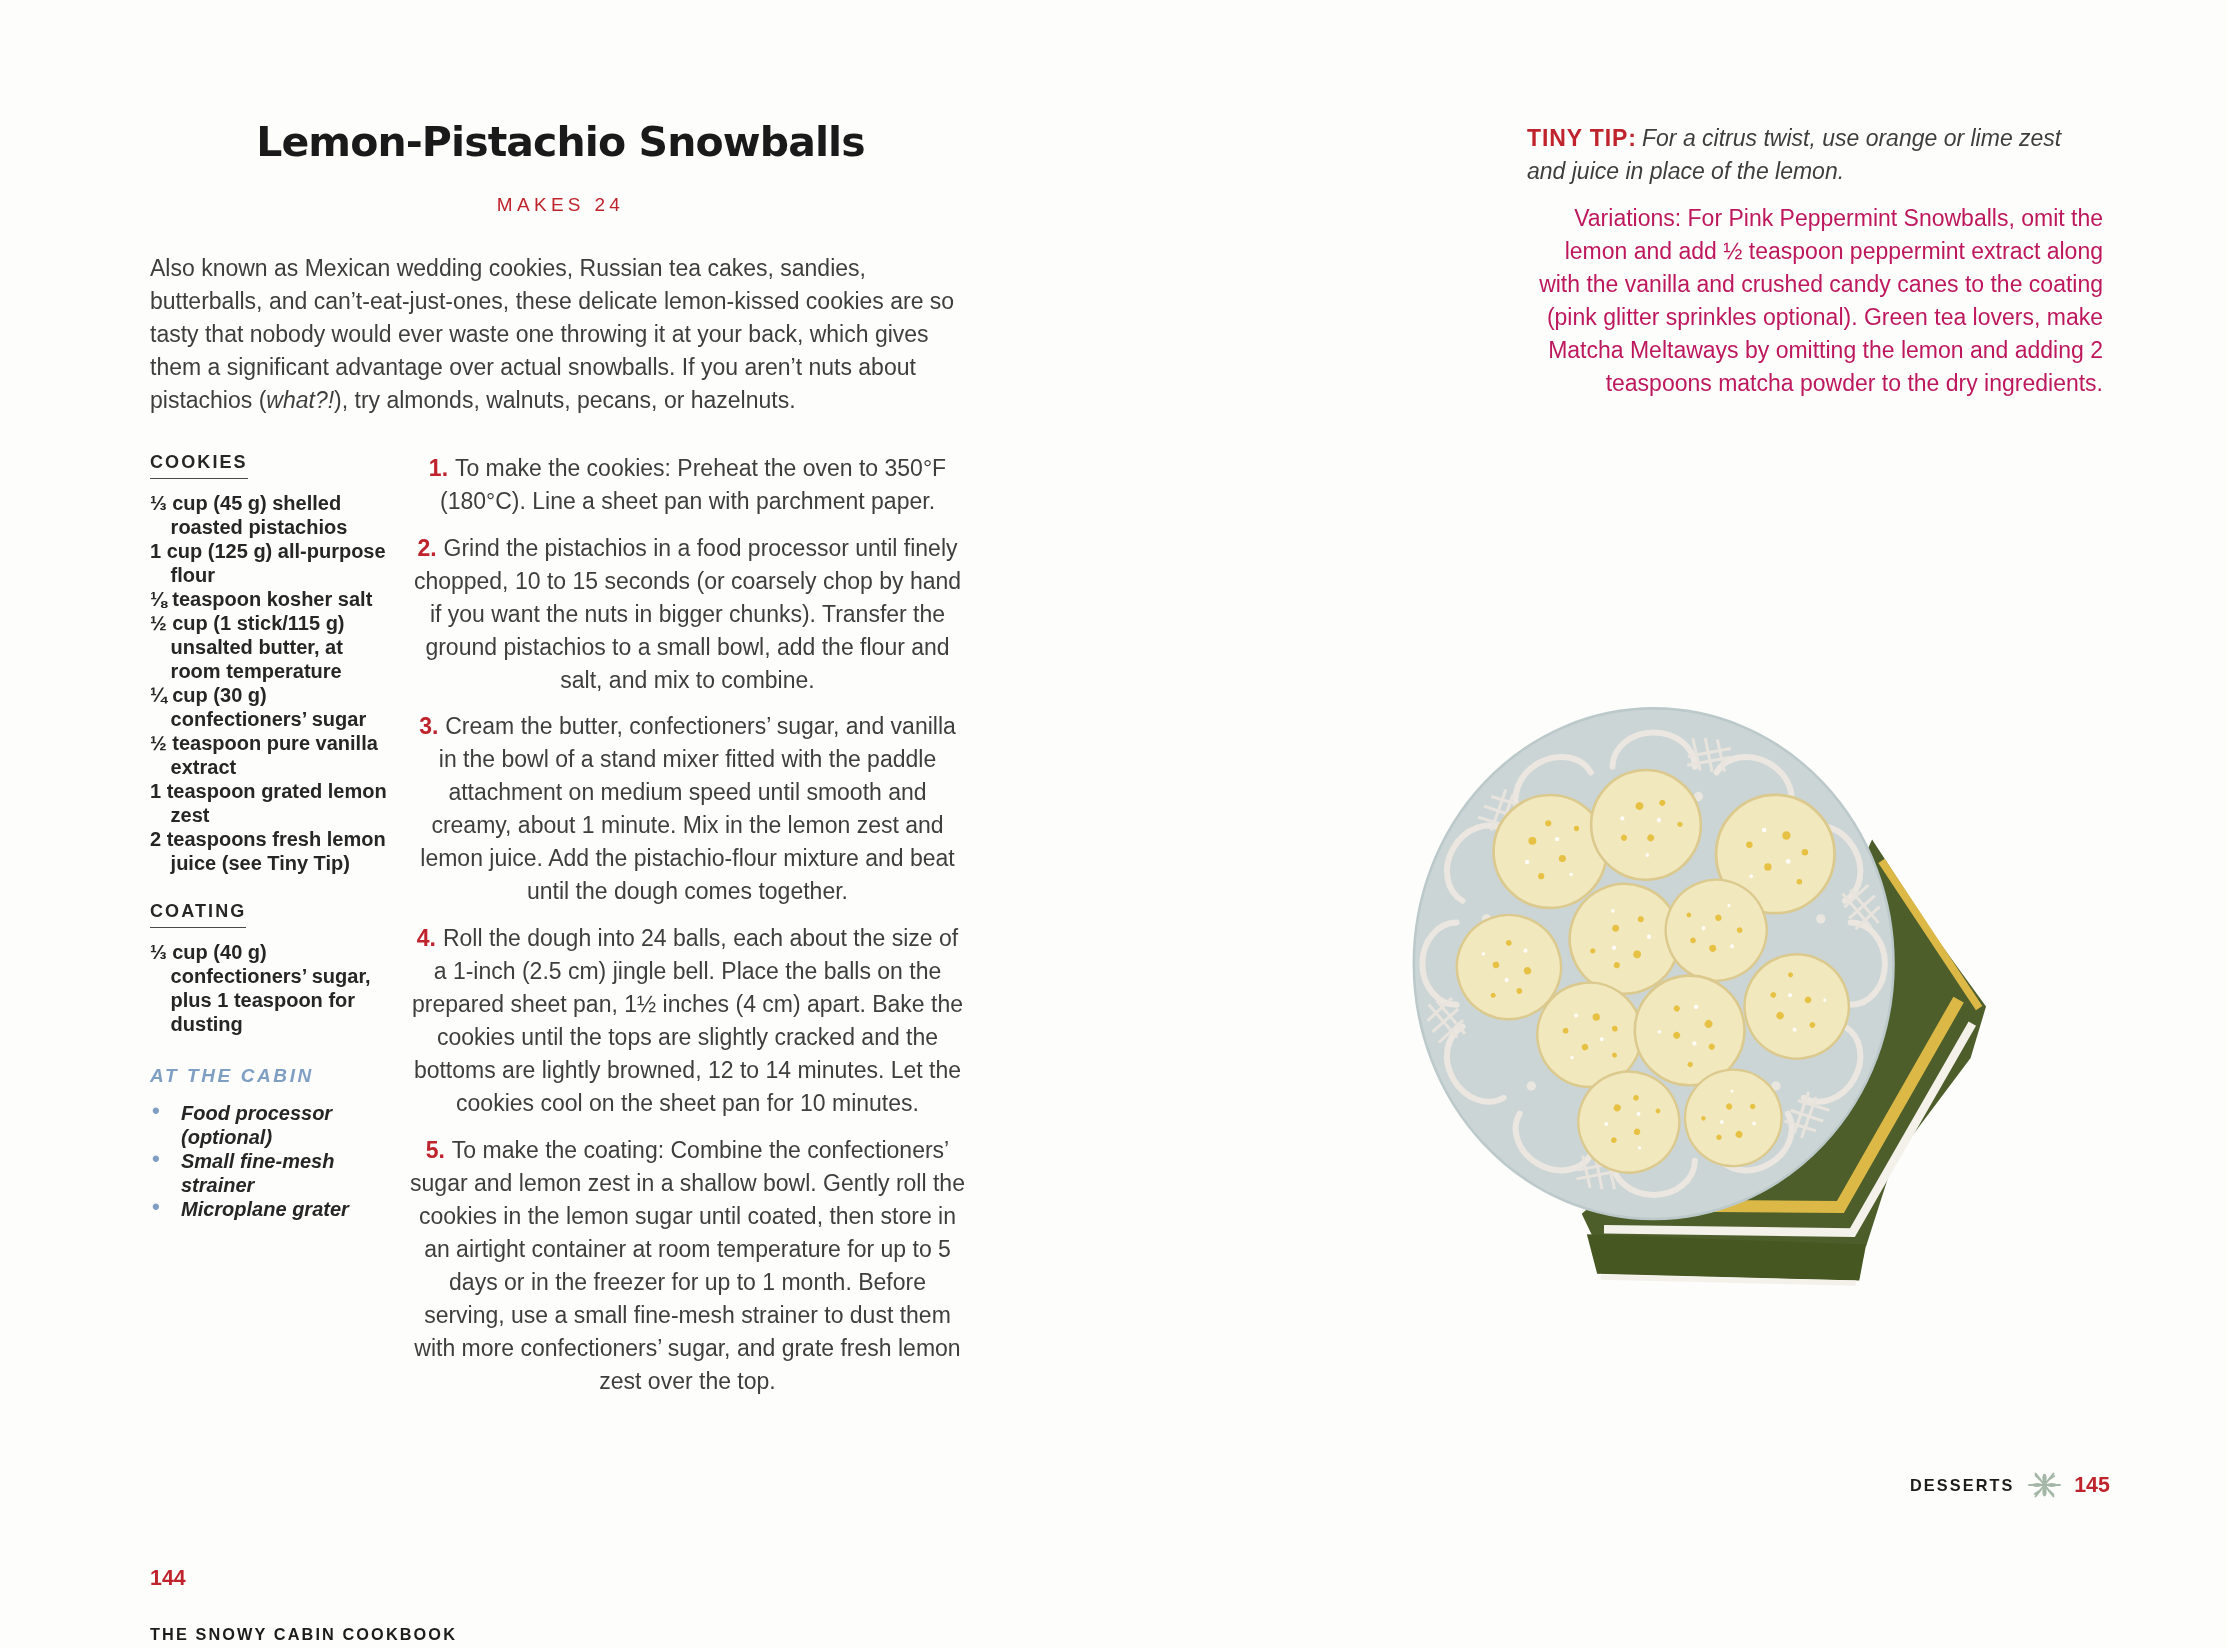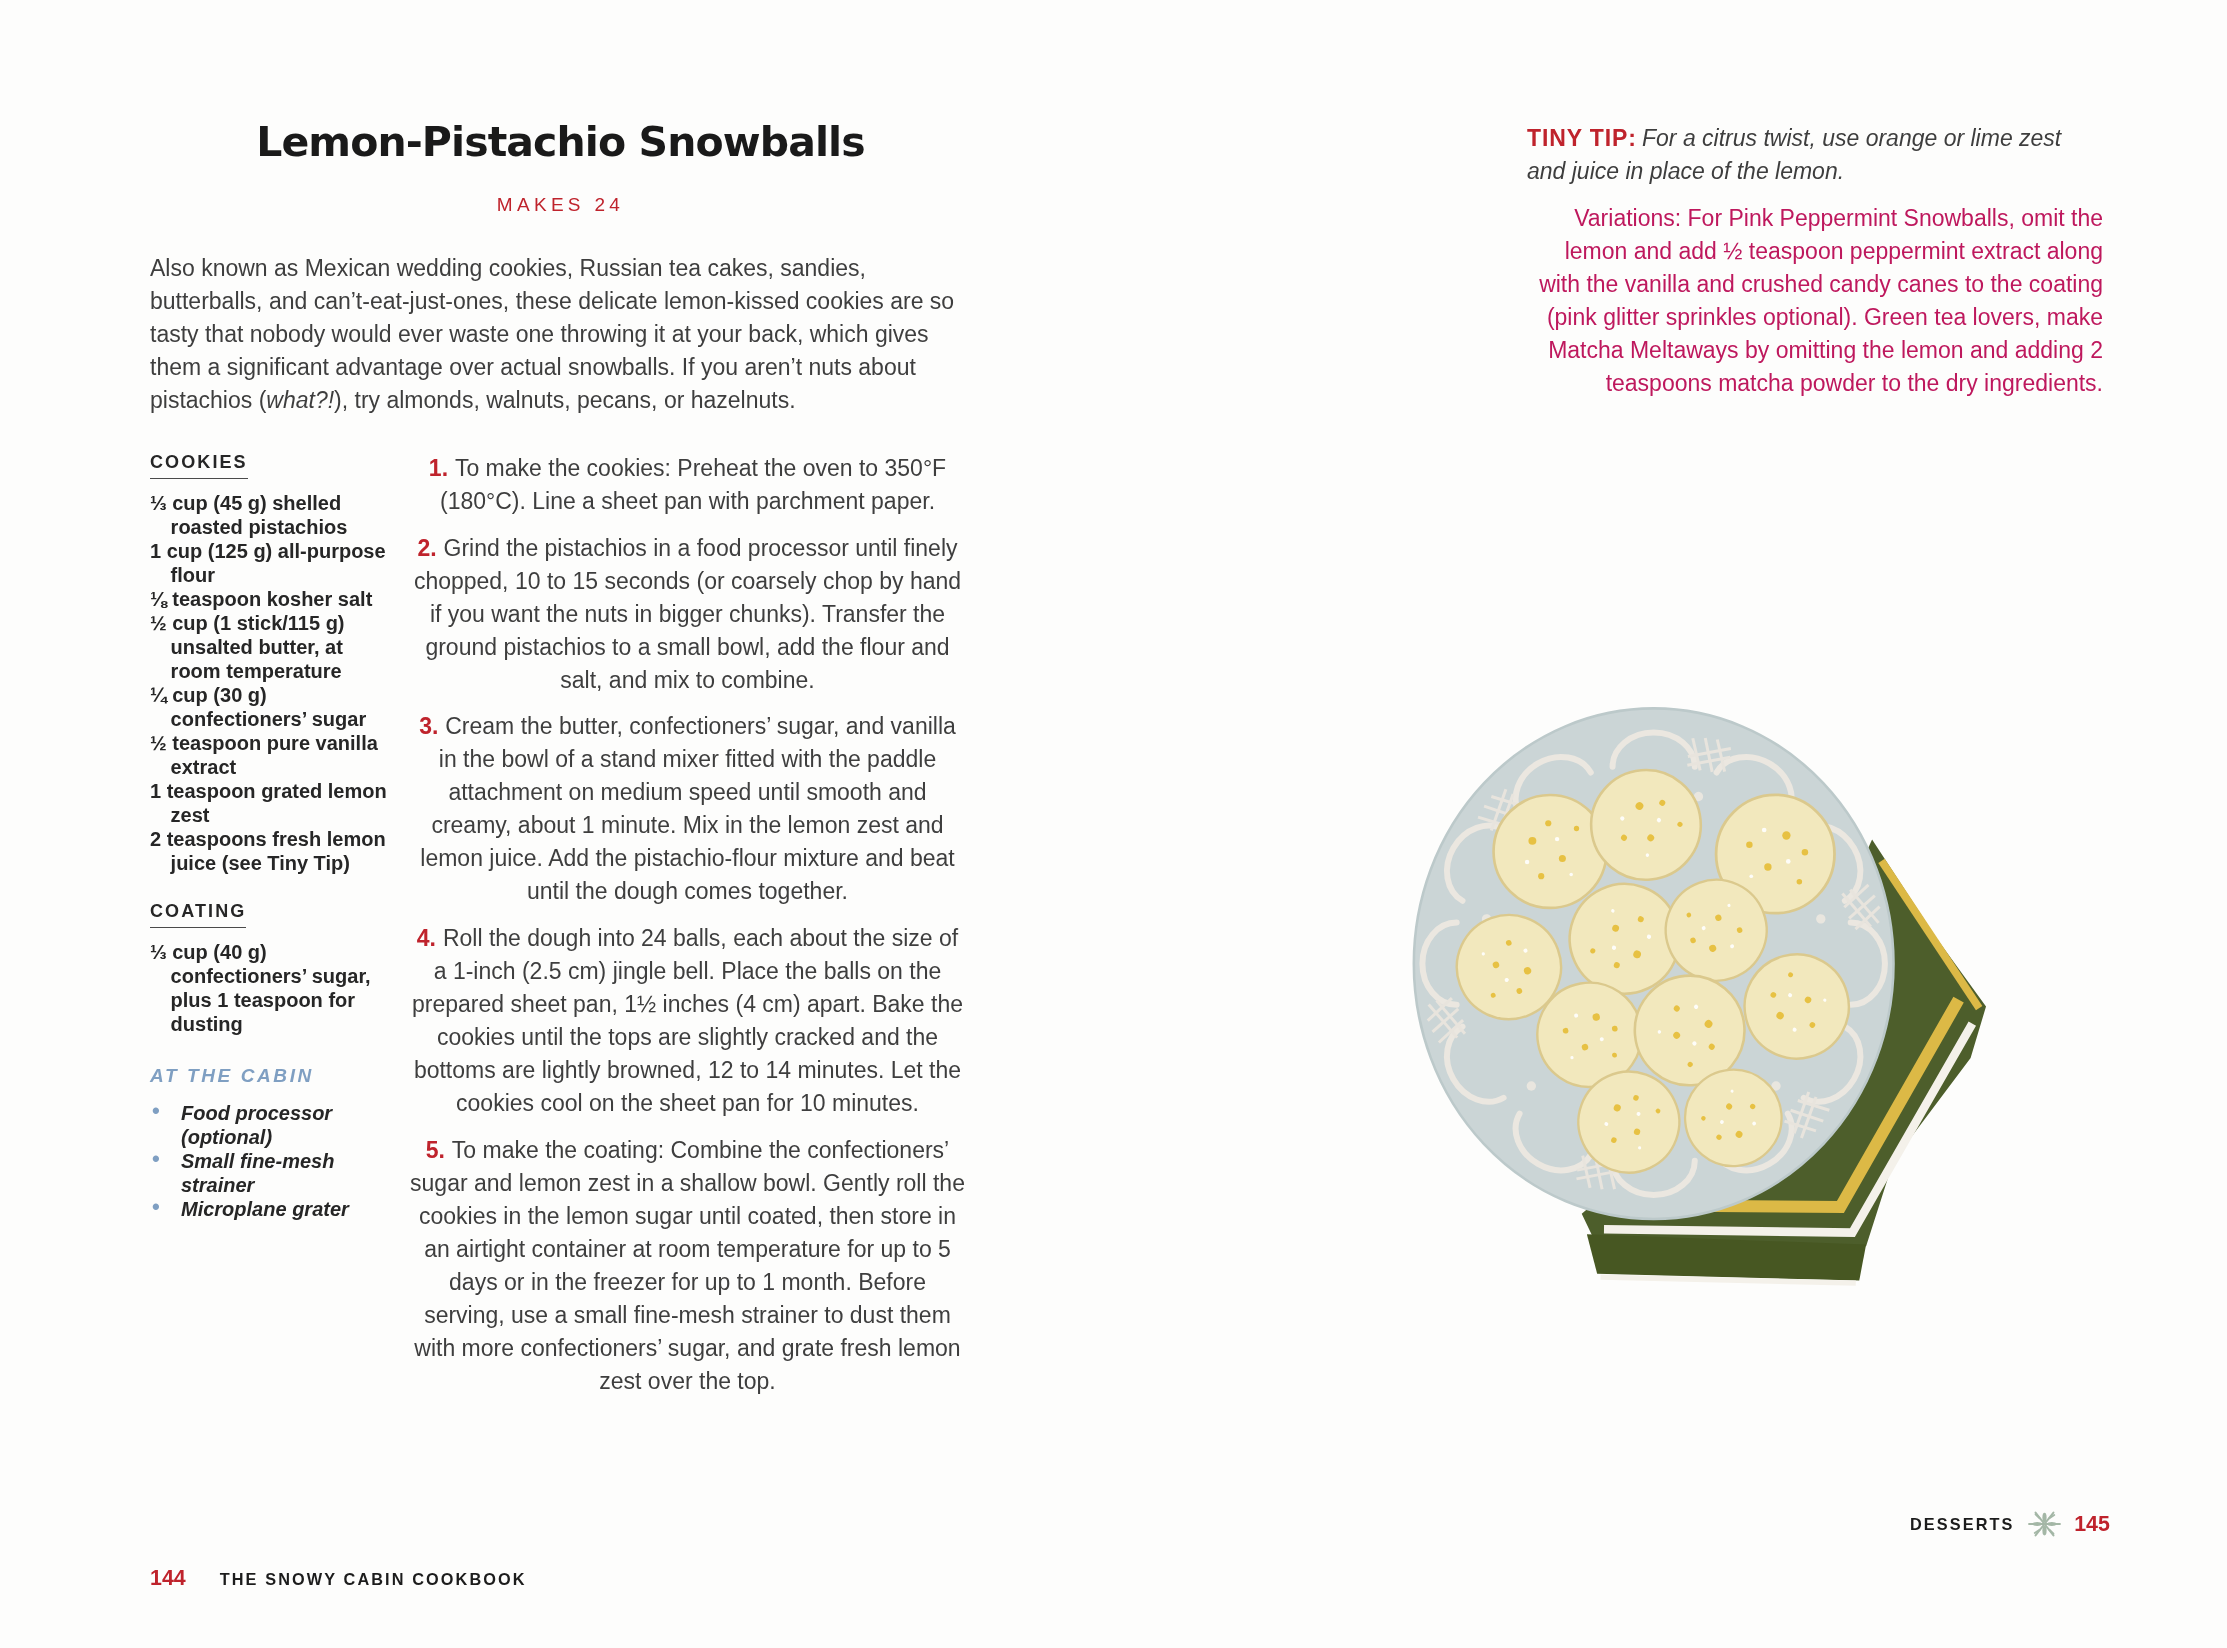--- a/index.html
+++ b/index.html
@@ -51,24 +51,24 @@
   .step-num { color:#bf232c; font-weight:bold; padding-right:6.9px; }
   
   .tip-block { position:absolute; left:1527px; top:122px; width:576px; }
   .tip { margin:0; font-size:23px; line-height:33px; font-style:italic; color:#3e3e3e; }
   .tip-label { font-style:normal; font-weight:bold; color:#bf232c; letter-spacing:0.9px; padding-right:5.1px; }
   .vars { margin:14px 0 0 0; font-size:23px; line-height:33px; color:#be185d;text-align:right; }
   .illo { position:absolute; left:1371px; top:681px; }
   
   .footer-left {
     position:absolute; left:150px; top:1566px;
-    display:flex; align-items:baseline; gap:34px;
+    display:flex; align-items:baseline; gap:34px;flex-direction:column;
   }
   .footer-right {
-    position:absolute; left:1910px; top:1506px;
+    position:absolute; left:1910px; top:1467px;
     display:flex; align-items:center; gap:10.3px;
   }
   .pagenum { font-size:21.4px; font-weight:bold; color:#bf232c; }
   .running-head {
     font-size:16.3px; font-weight:bold; letter-spacing:2.1px; color:#1c1c1c;
   }
 </style>
 </head>
 <body>
 

